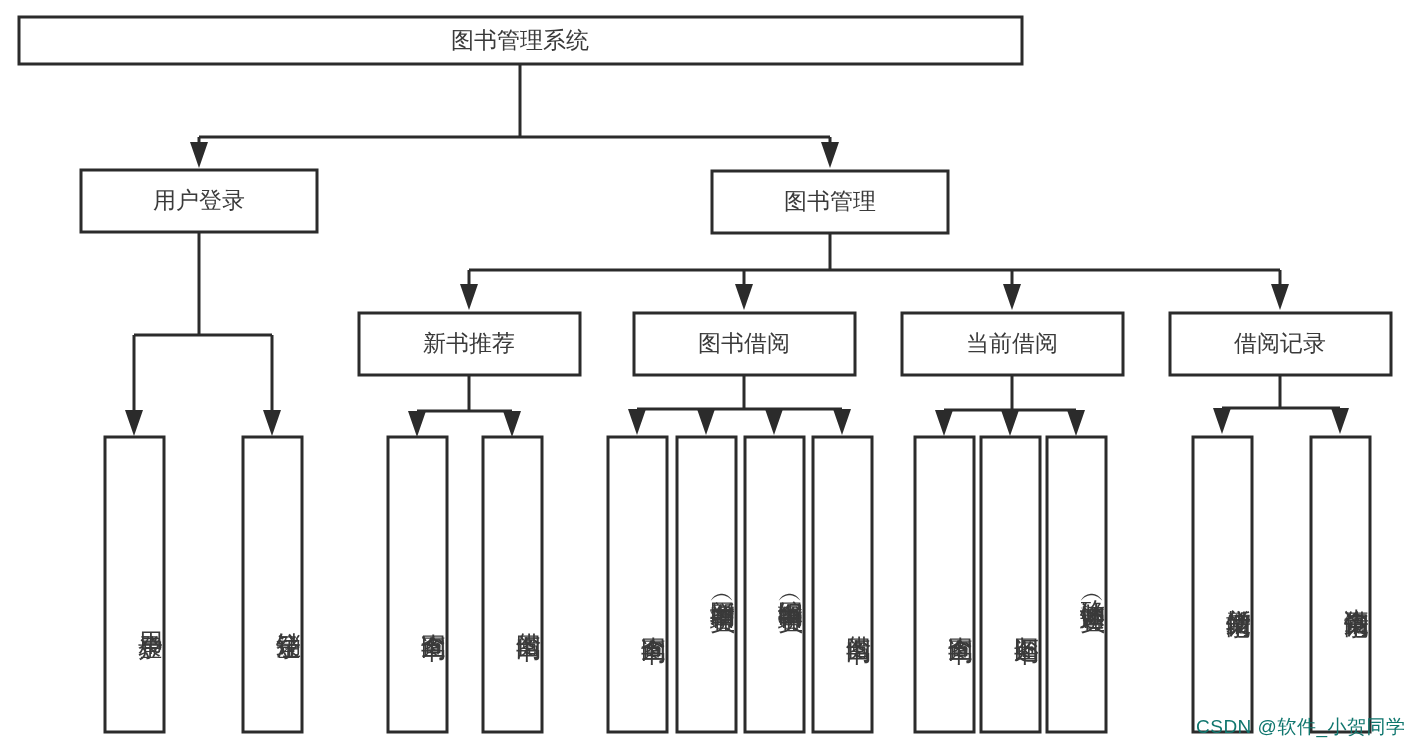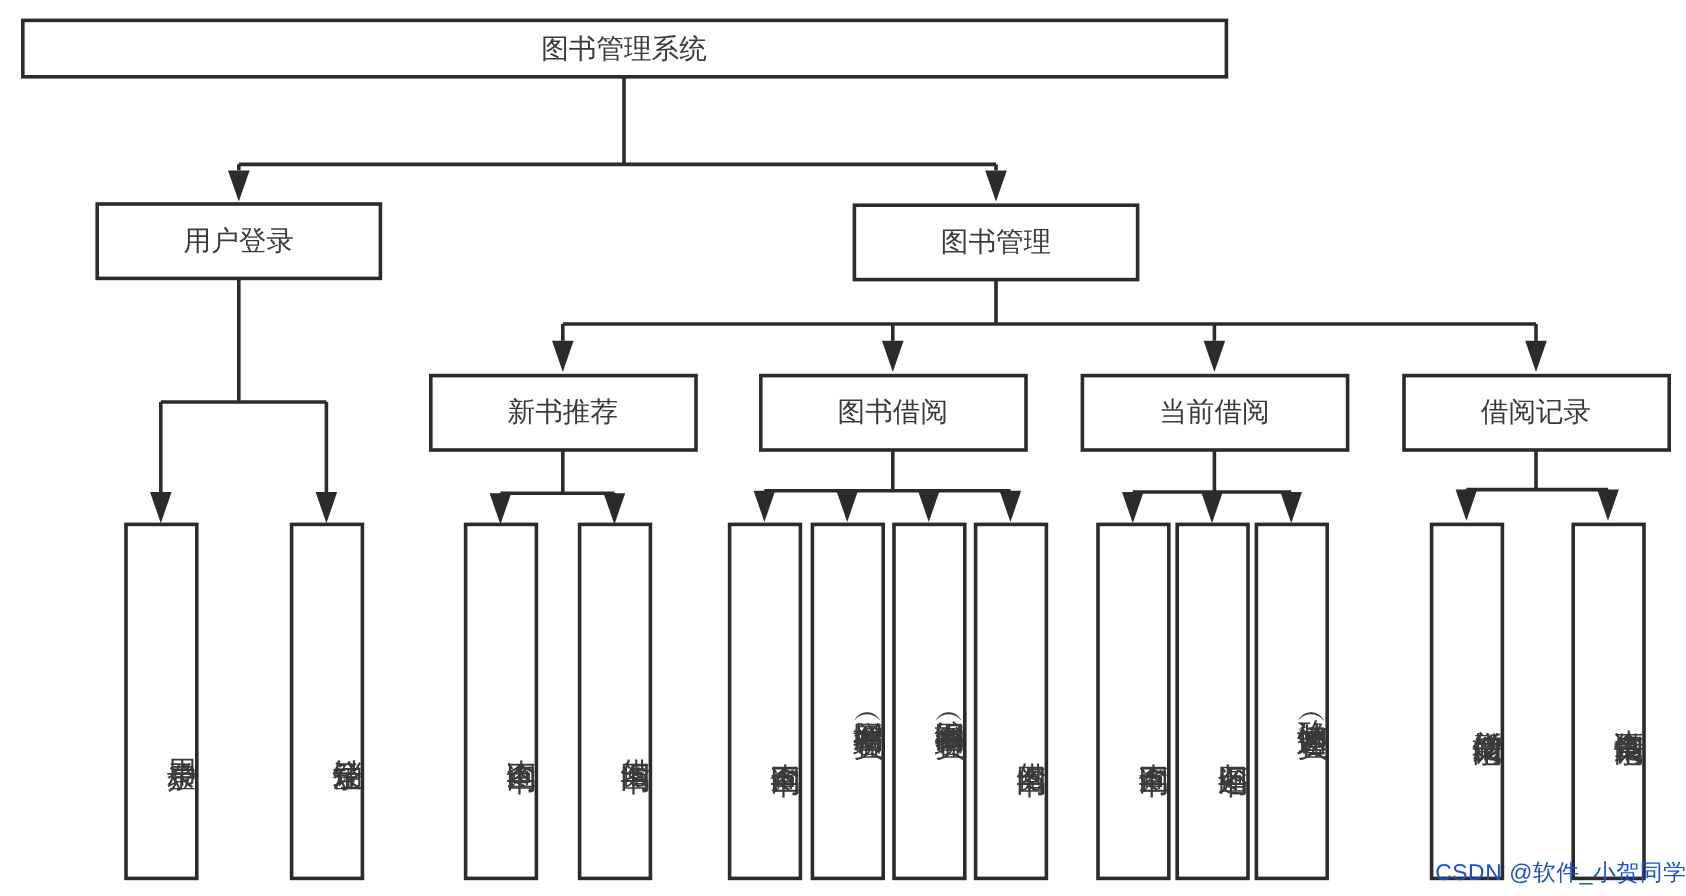--- a/index.html
+++ b/index.html
@@ -62,21 +62,21 @@
     display: flex;
     align-items: flex-start;
     justify-content: center;
     pointer-events: none;
     text-align: left;
   }
   .watermark {
     position: absolute;
     font-family: "Liberation Sans", "DejaVu Sans", sans-serif;
     font-size: 19px;
-    color: #1d4ed8;
+    color: #0f766e;
     white-space: nowrap;
     letter-spacing: 0.5px;
     text-align: right;
   }
 </style>
 </head>
 <body>
 
 <div id="diagram-root">
 

